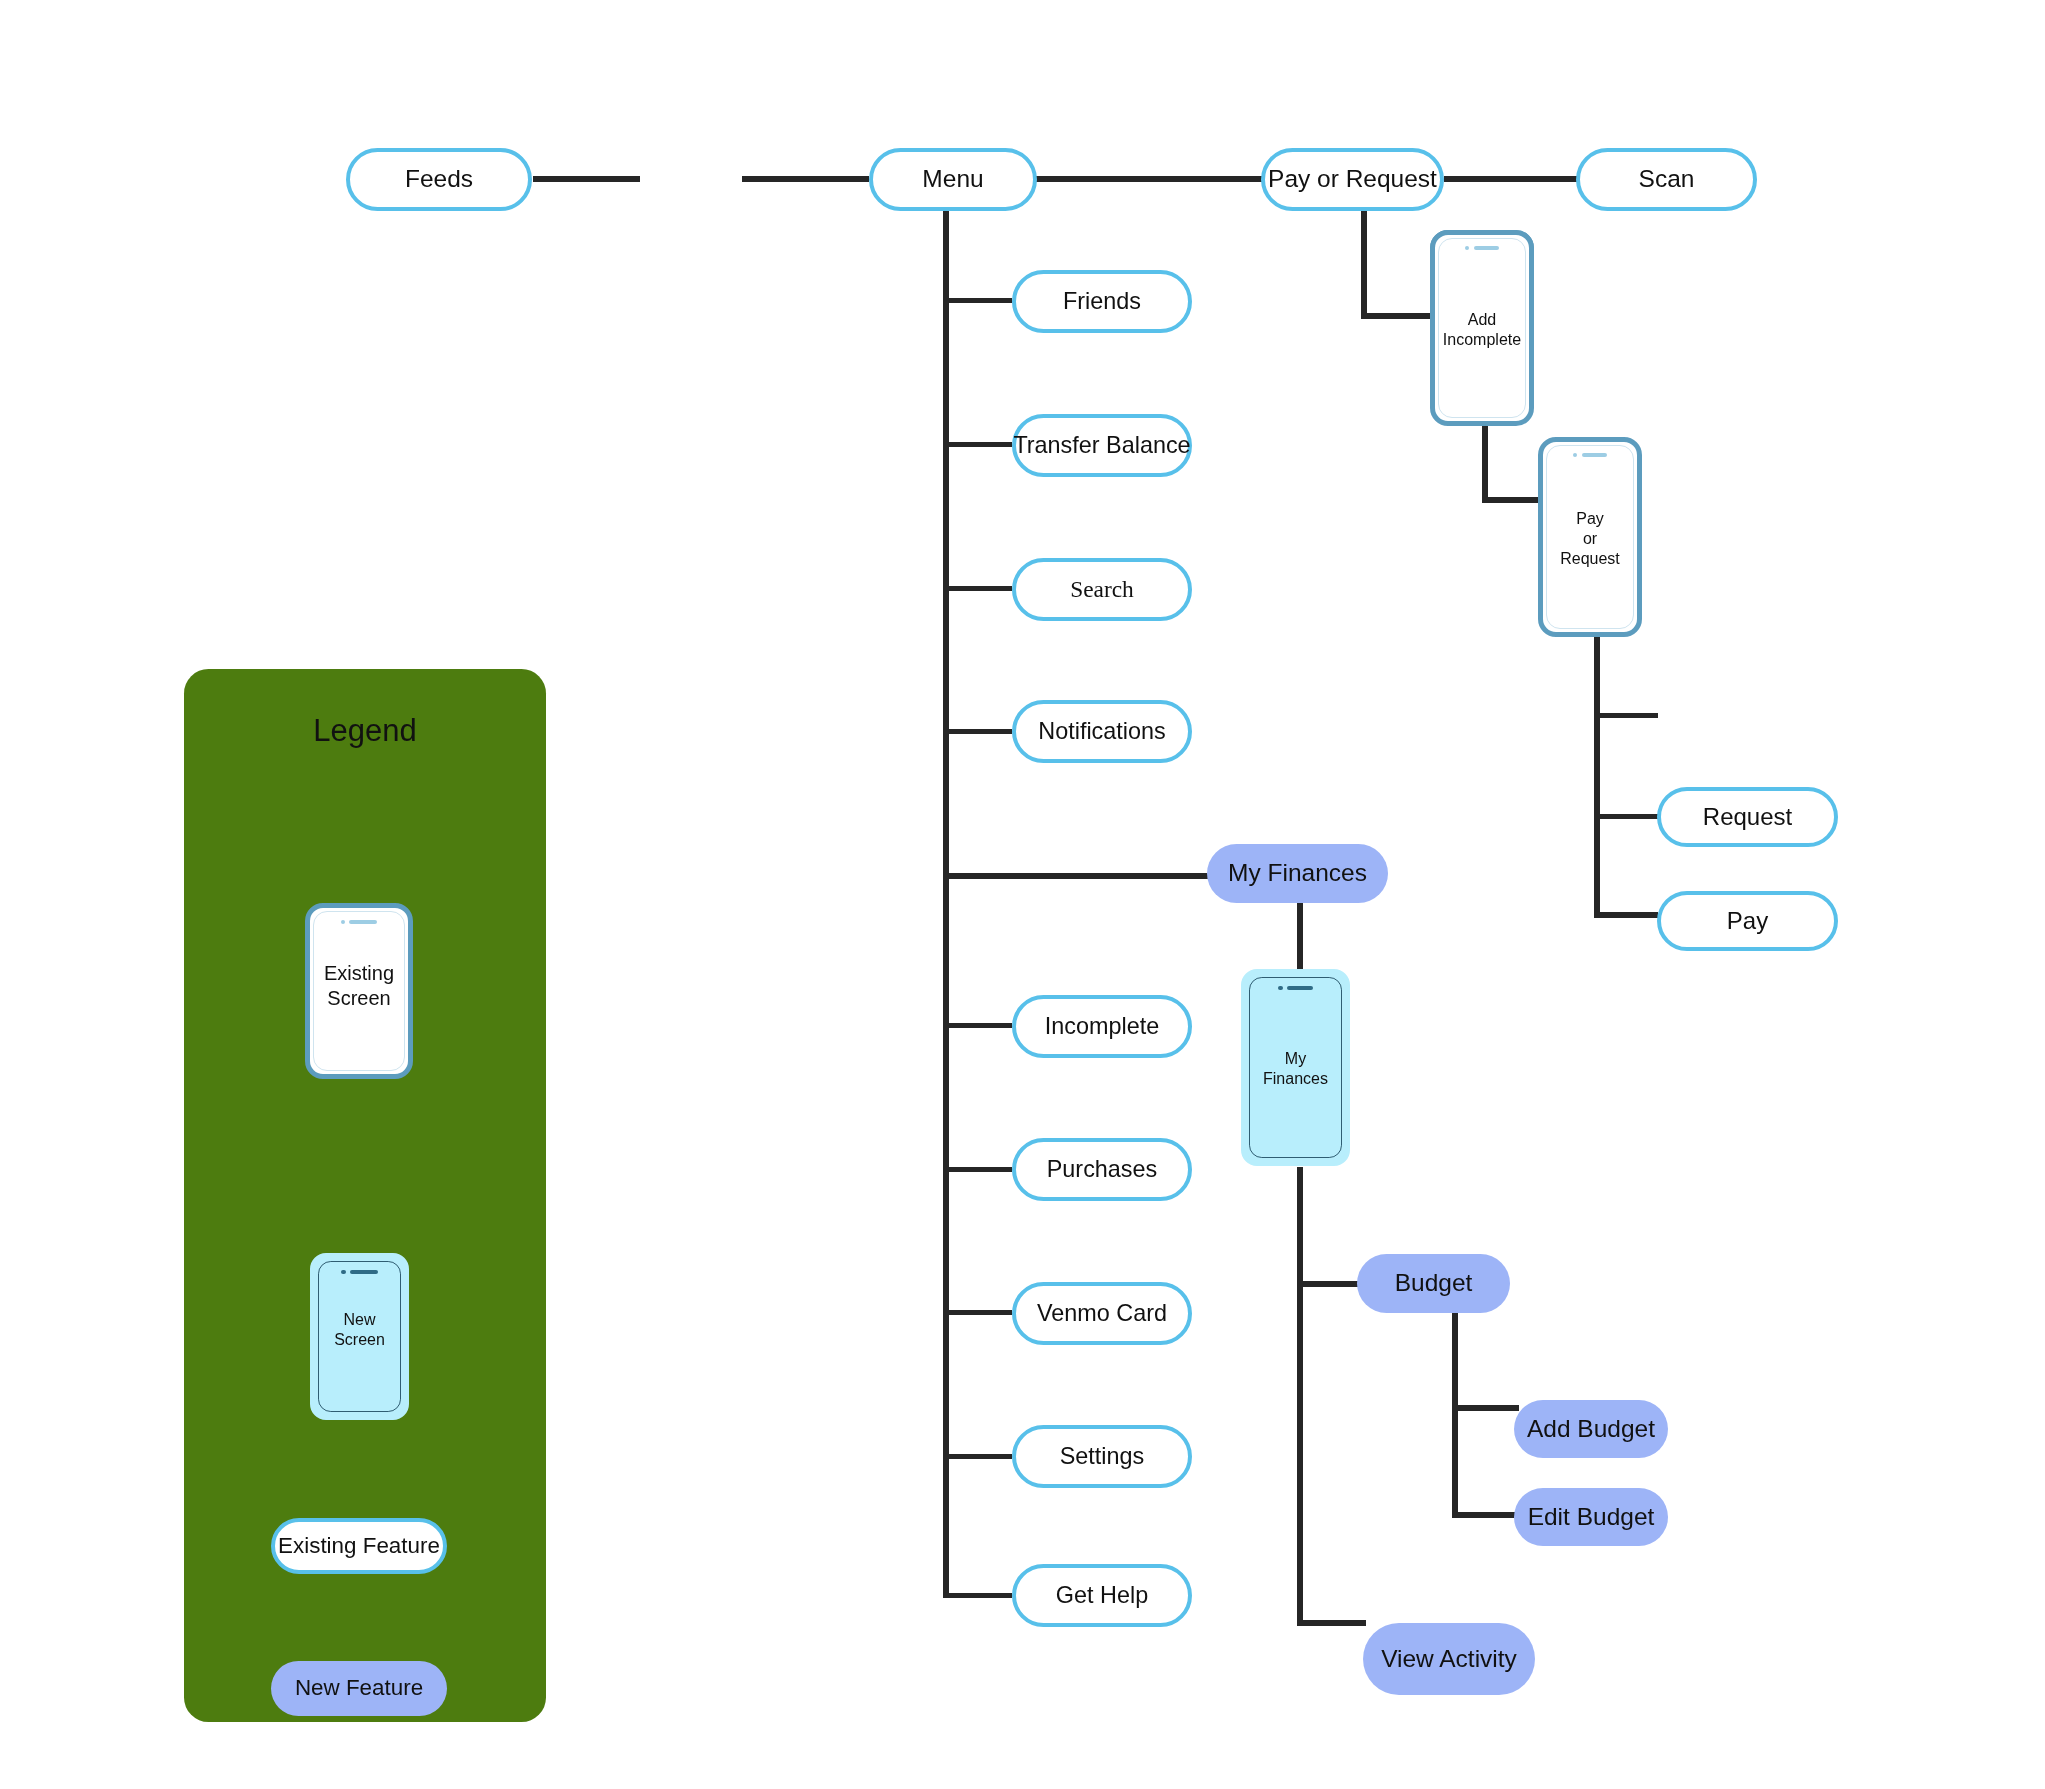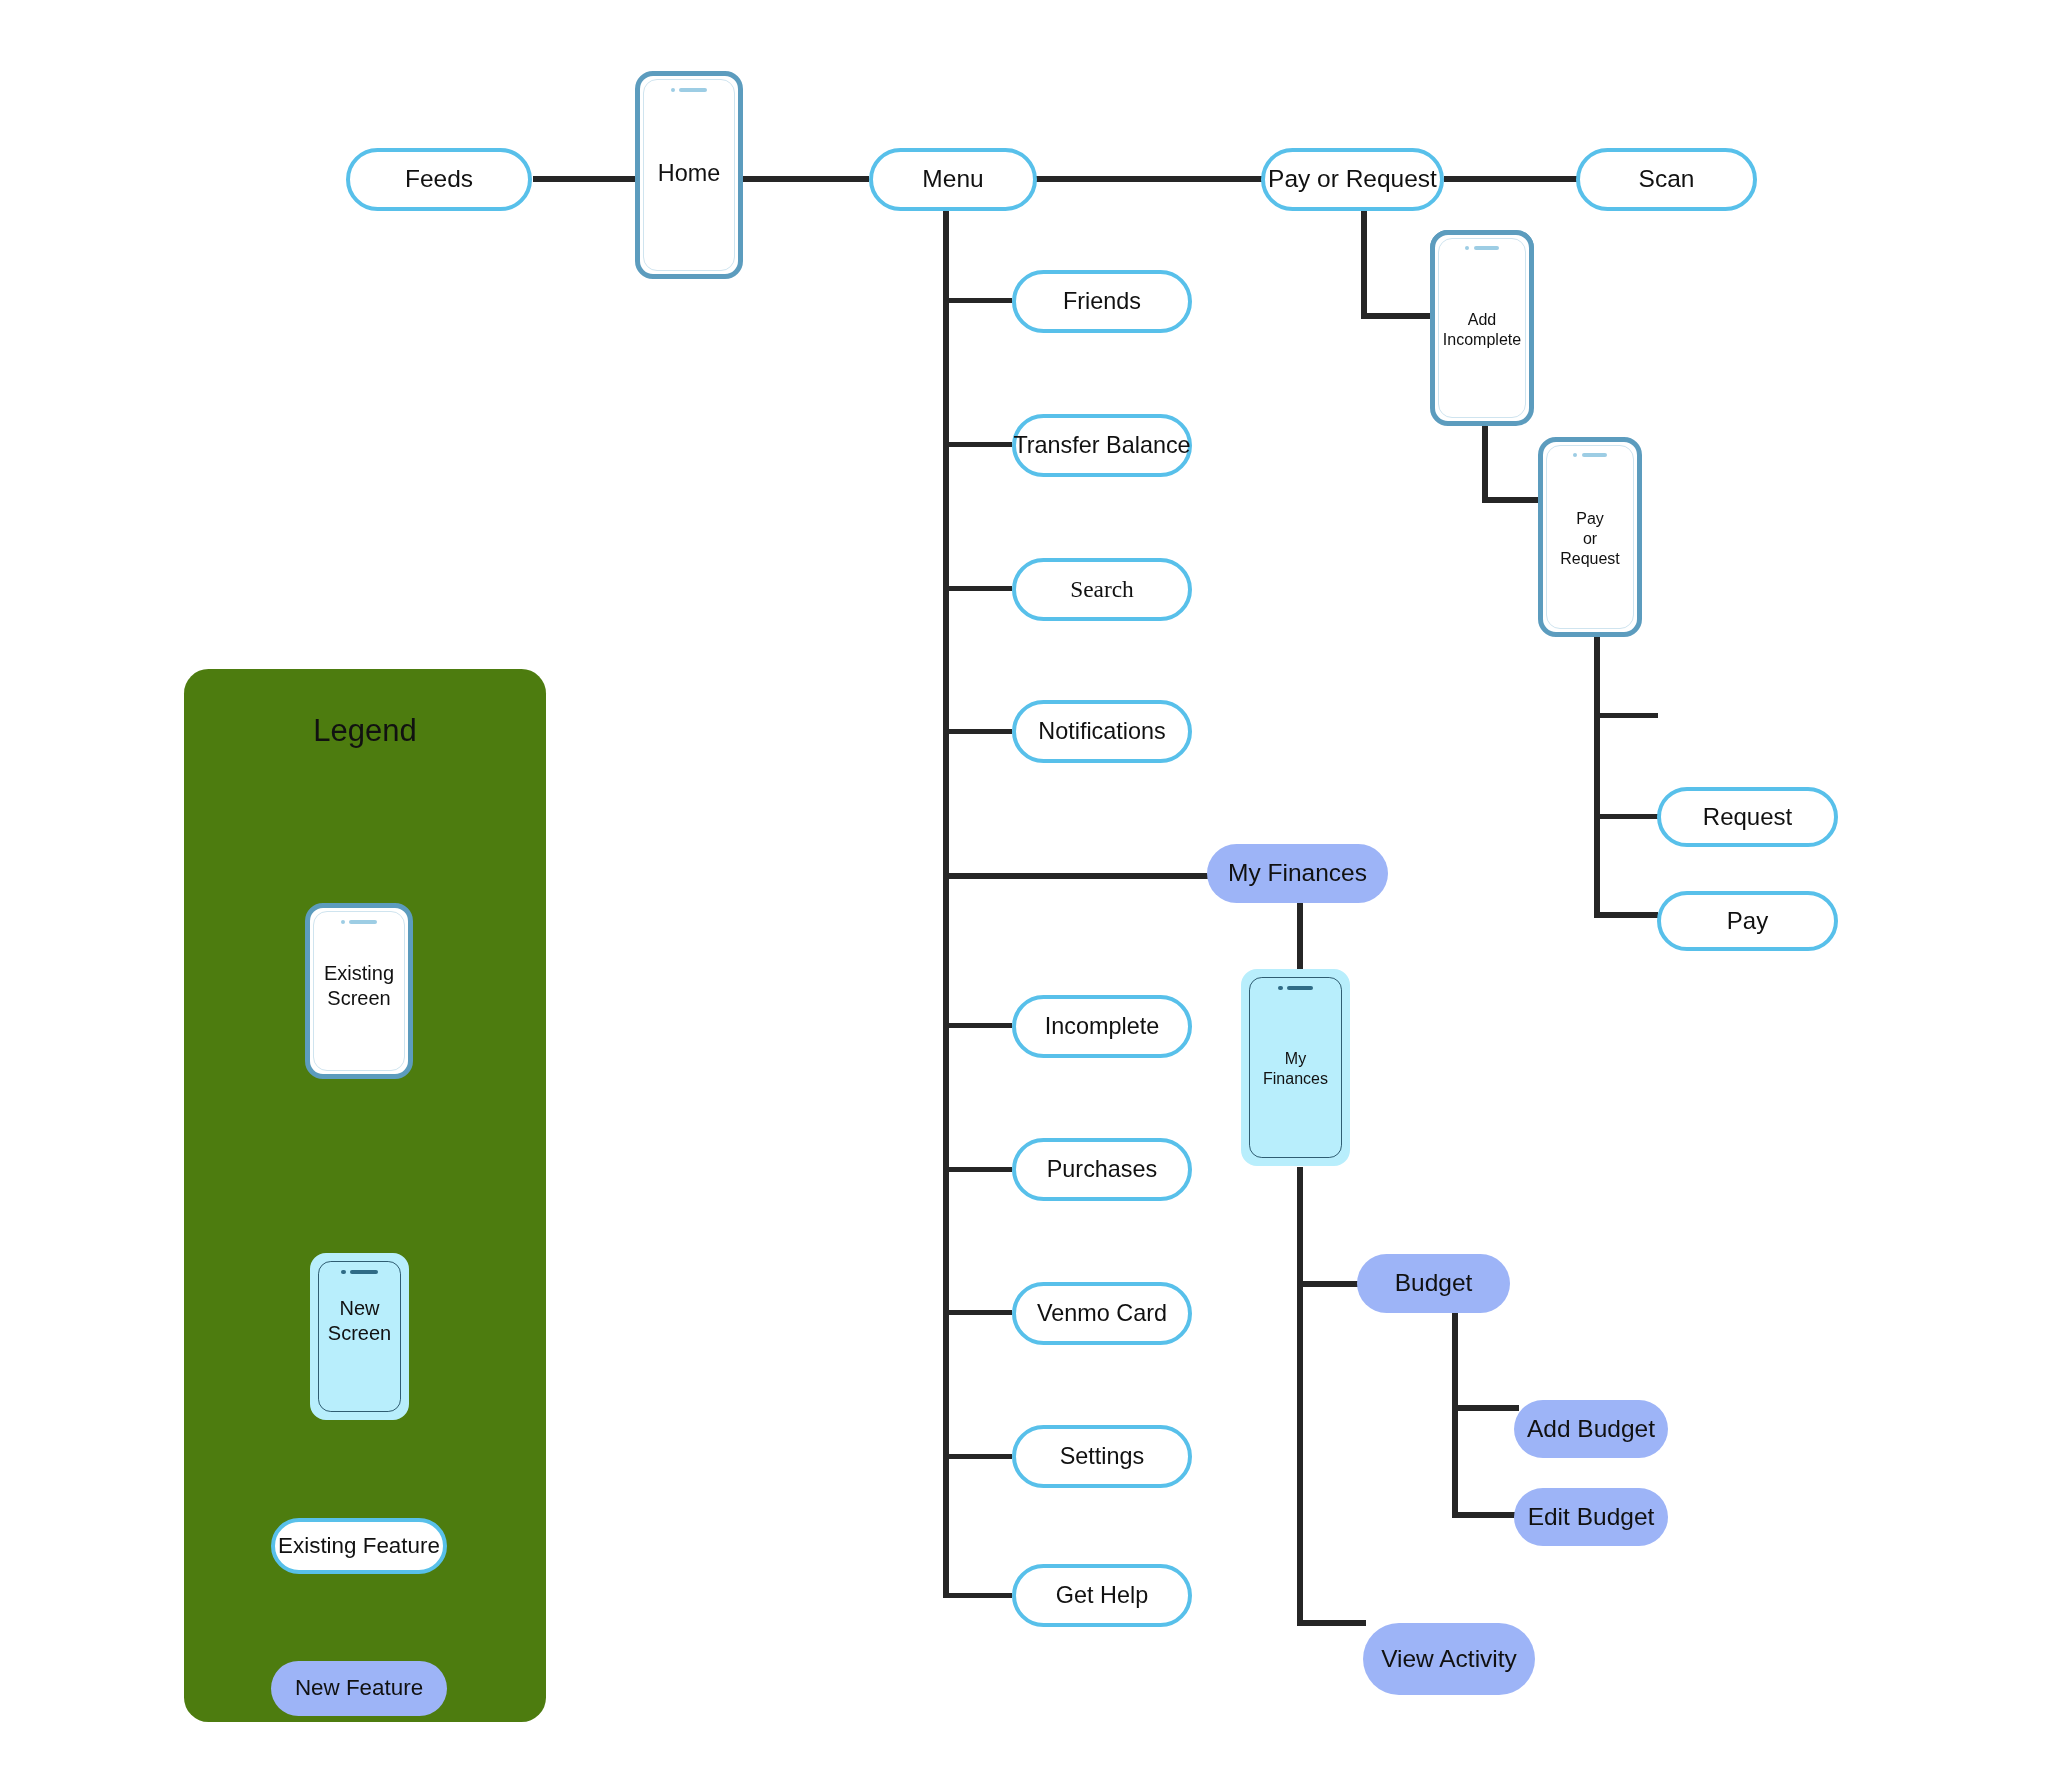--- a/index.html
+++ b/index.html
@@ -161,28 +161,20 @@
   <div class="ln" style="left:1297px; top:1620px; width:69px; height:5.9px;"></div>
 
   <div class="ln" style="left:1452px; top:1300px; width:5.9px; height:217px;"></div>
   <div class="ln" style="left:1452px; top:1405px; width:67px; height:5.9px;"></div>
   <div class="ln" style="left:1452px; top:1512px; width:67px; height:5.9px;"></div>
 
   <div class="pill existing" style="left:346px; top:148px; width:186px; height:63px; font-size:24.5px;">
     <span>Feeds</span>
   </div>
 
-  <div class="phone existing" style="left:635px; top:71px; width:108px; height:208px;">
-    <div class="inner"></div>
-    <div class="notch" style="top:11.7px;">
-      <span class="cam"></span>
-      <span class="spk" style="width:28px;"></span>
-    </div>
-    <div class="plabel" style="top:83px; font-size:23.4px;">Home</div>
-  </div>
 
   <div class="pill existing" style="left:869px; top:148px; width:168px; height:63px; font-size:24.5px;">
     <span>Menu</span>
   </div>
 
   <div class="pill existing" style="left:1261px; top:148px; width:183px; height:63px; font-size:24.5px;">
     <span>Pay or Request</span>
   </div>
 
   <div class="pill existing" style="left:1576px; top:148px; width:181px; height:63px; font-size:24.5px;">
@@ -299,21 +291,21 @@
       <div class="plabel" style="top:53px; font-size:20px;">Existing
 Screen</div>
     </div>
 
     <div class="phone newscreen" style="left:126px; top:584px; width:99px; height:167px;">
       <div class="inner"></div>
       <div class="notch" style="top:11.7px;">
         <span class="cam"></span>
         <span class="spk" style="width:28px;"></span>
       </div>
-      <div class="plabel" style="top:38px; font-size:20px;">New
+      <div class="plabel" style="top:52px; font-size:16px;">New
 Screen</div>
     </div>
 
     <div class="pill existing" style="left:87px; top:849px; width:176px; height:56px; font-size:22.4px;">
       <span>Existing Feature</span>
     </div>
 
     <div class="pill newfeat" style="left:87px; top:992px; width:176px; height:55px; font-size:22.4px;">
       <span>New Feature</span>
     </div>

